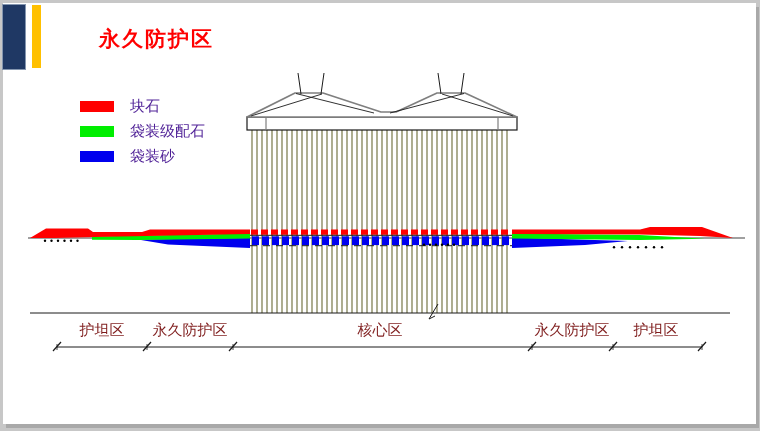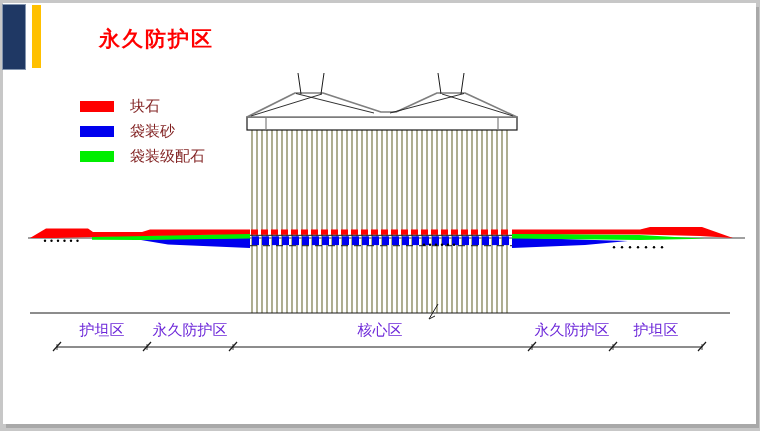--- a/index.html
+++ b/index.html
@@ -22,53 +22,53 @@
   }
   .page-title{
     position:absolute;left:99px;top:25px;
     font-size:21px;font-weight:bold;letter-spacing:2px;
     font-family:"Liberation Sans","DejaVu Sans",sans-serif;
   }
   .legend{position:absolute;left:80px;top:94px;}
   .legend-row{display:flex;align-items:center;height:25px;}
   .legend-swatch{width:34px;height:11px;flex:0 0 auto;}
   .legend-label{
-    margin-left:16px;font-size:15px;color:#7f1d1d;
+    margin-left:16px;font-size:15px;color:#4c1d95;
     font-family:"Liberation Serif","DejaVu Serif",serif;white-space:nowrap;
   }
   .drawing-svg{position:absolute;left:0;top:0;width:760px;height:431px;}
   .zone-label{
     position:absolute;top:321px;transform:translateX(-50%);
-    font-size:15px;color:#6d28d9;white-space:nowrap;
+    font-size:15px;color:#7f1d1d;white-space:nowrap;
     font-family:"Liberation Serif","DejaVu Serif",serif;
   }
   .zone-0{left:102px}.zone-1{left:190px}.zone-2{left:380px}.zone-3{left:572px}.zone-4{left:656px}
 </style>
 </head>
 <body>
 
 <div class="slide"></div>
 
 <div class="accent-navy" style="background: rgb(31, 56, 100);"></div>
 <div class="accent-yellow" style="background: rgb(255, 192, 0);"></div>
 
 <div class="page-title" style="color: rgb(255, 0, 0);">永久防护区</div>
 
 <div class="legend">
   <div class="legend-row">
     <span class="legend-swatch" style="background: rgb(255, 0, 0);"></span>
     <span class="legend-label">块石</span>
   </div>
   <div class="legend-row">
+    <span class="legend-swatch" style="background: rgb(0, 238, 0);"></span>
+    <span class="legend-label">袋装级配石</span>
+  </div>
+  <div class="legend-row">
     <span class="legend-swatch" style="background: rgb(0, 0, 238);"></span>
     <span class="legend-label">袋装砂</span>
-  </div>
-  <div class="legend-row">
-    <span class="legend-swatch" style="background: rgb(0, 238, 0);"></span>
-    <span class="legend-label">袋装级配石</span>
   </div>
 </div>
 
 <svg class="drawing-svg" viewBox="0 0 760 431" xmlns="http://www.w3.org/2000/svg">
 
   <line x1="28" y1="238" x2="745" y2="238" stroke="#808080" stroke-width="1.6"></line>
 
   <g id="g-piles">
       <line x1="252" y1="130" x2="252" y2="313" stroke="#8b8b62" stroke-width="1.4"></line>
       <line x1="257" y1="130" x2="257" y2="313" stroke="#8b8b62" stroke-width="1.4"></line>

